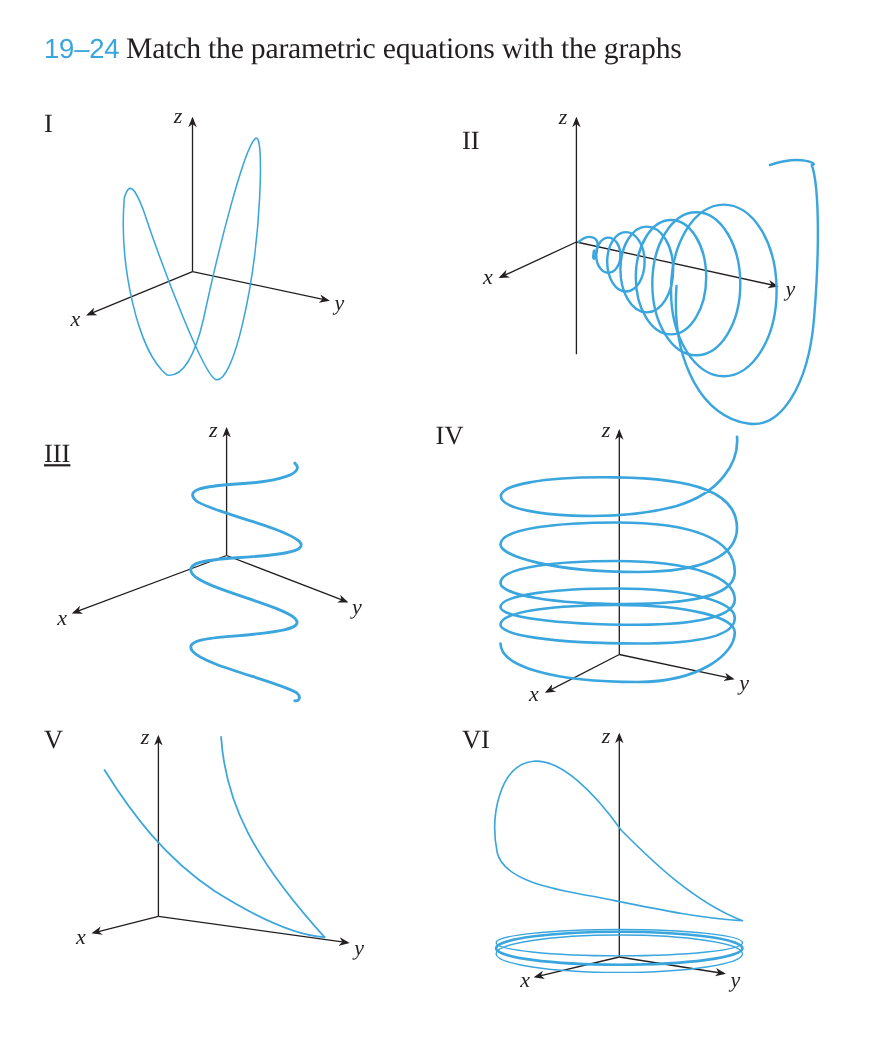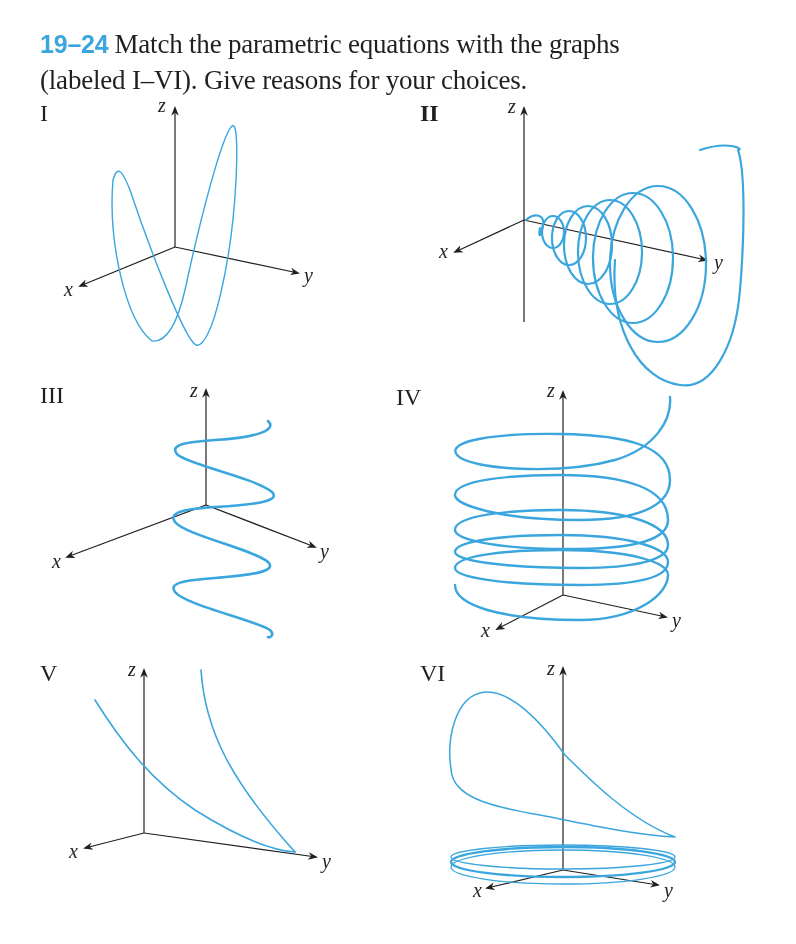--- a/index.html
+++ b/index.html
@@ -1,35 +1,34 @@
 <!DOCTYPE html>
 <html><head>
 <meta charset="utf-8">
 <style>
   html, body { margin:0; padding:0; background:#ffffff; }
   body { width:796px; height:944px; position:relative; overflow:hidden; font-family:"Liberation Serif", serif; color:#231f20; }
   .problem { position:absolute; left:40px; top:26px; width:720px; font-size:27px; line-height:36px; letter-spacing:-0.2px; }
-  .num { font-family:"Liberation Sans", sans-serif; font-weight:bold; color:#3aa6dd; font-size:25px; margin-right:6px; }
+  .num { font-family:"Liberation Sans", sans-serif; font-weight:normal; color:#3aa6dd; font-size:25px; margin-right:6px; }
   .plabel { position:absolute; font-size:24px; font-family:"Liberation Serif", serif; }
   svg.figs { position:absolute; left:0; top:0; }
   .ax { stroke:#231f20; stroke-width:1.2; fill:none; }
   .curve { stroke:#3aa6dd; fill:none; stroke-linecap:round; stroke-linejoin:round; }
   .al { font-family:"Liberation Serif", serif; font-style:italic; font-size:20px; fill:#231f20; }
 </style>
 </head>
 <body>
 
 <div class="problem">
   <span class="num">19–24</span><span>Match the parametric equations with the graphs</span><br>
-  <span>(labeled I–VI). Give reasons for your choices.</span>
 </div>
 
 <div class="plabel" style="left:40px;top:100px;">I</div>
-<div class="plabel" style="left:420px;top:100px;font-weight:bold;">II</div>
-<div class="plabel" style="left:40px;top:382px;">III</div>
+<div class="plabel" style="left:420px;top:115px;">II</div>
+<div class="plabel" style="left:40px;top:400px;text-decoration:underline;">III</div>
 <div class="plabel" style="left:396px;top:384px;">IV</div>
 <div class="plabel" style="left:40px;top:660px;">V</div>
 <div class="plabel" style="left:420px;top:660px;font-family:Liberation Serif, serif;">VI</div>
 
 <svg class="figs" width="796" height="944" viewBox="0 0 796 944">
   <defs>
     <marker id="arr" viewBox="0 0 10 10" refX="8" refY="5" markerWidth="8" markerHeight="8" orient="auto-start-reverse">
       <path d="M0,1 L10,5 L0,9 L3,5 Z" fill="#231f20"></path>
     </marker>
   </defs>

